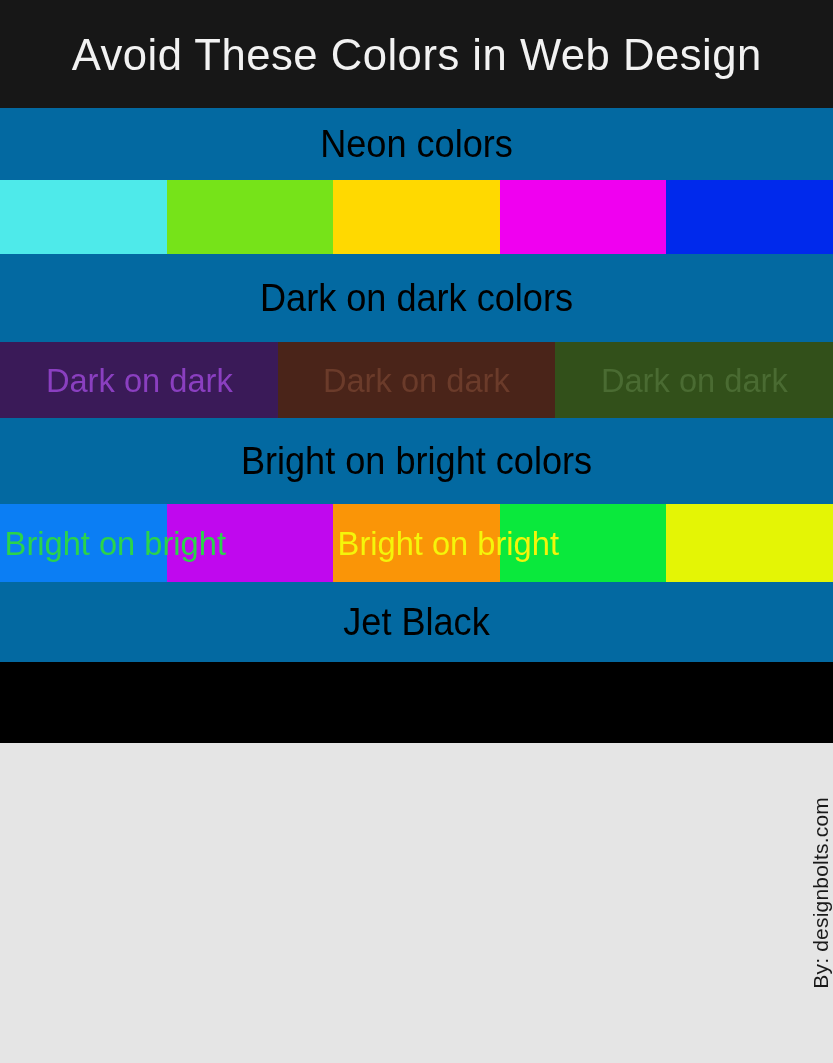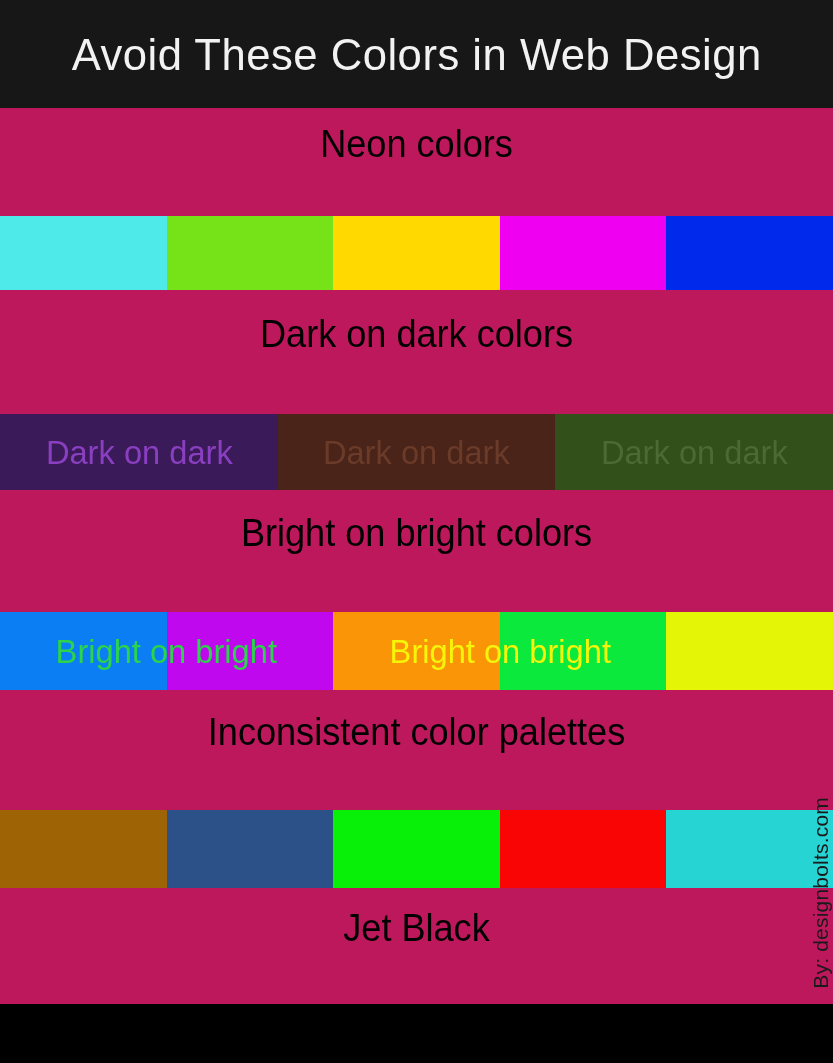--- a/index.html
+++ b/index.html
@@ -40,24 +40,23 @@
     font-weight: 400;
     letter-spacing: 0.5px;
     line-height: 1;
     white-space: nowrap;
     transform: scaleX(0.97);
   }
 
   
   .section {
     flex: 0 0 auto;
-    background: #be185d;
+    background: #0369a1;
     display: flex;
     flex-direction: column;
-    gap: 36px;
   }
   .section-label {
     display: flex;
     align-items: center;
     justify-content: center;
     color: #000000;
     font-size: 38px;
     font-weight: 400;
     line-height: 1;
     white-space: nowrap;
@@ -100,21 +99,21 @@
     font-weight: 400;
     line-height: 1;
     white-space: nowrap;
     transform: scaleX(0.96);
     pointer-events: none;
   }
   .pair-cell {
     flex: 2 1 0;
     display: flex;
     align-items: center;
-    justify-content: center;
+    justify-content: flex-start;
     position: relative;
   }
   .pair-half {
     position: absolute;
     top: 0;
     bottom: 0;
     width: 50%;
   }
   .pair-half.left  { left: 0; }
   .pair-half.right { right: 0; }
@@ -186,30 +185,20 @@
       </div>
       <div class="pair-cell">
         <div class="pair-half left" style="background-color: rgb(250, 149, 7);"></div>
         <div class="pair-half right" style="background-color: rgb(10, 233, 60);"></div>
         <span class="overlay-text" style="color: rgb(245, 245, 10);">Bright on bright</span>
       </div>
       <div class="swatch" style="background-color: rgb(228, 245, 5);"></div>
     </div>
   </div>
 
-  <div class="section sec-incons">
-    <div class="section-label" style="color: rgb(0, 0, 0);">Inconsistent color palettes</div>
-    <div class="swatch-row">
-      <div class="swatch" style="background-color: rgb(157, 99, 4);"></div>
-      <div class="swatch" style="background-color: rgb(44, 81, 136);"></div>
-      <div class="swatch" style="background-color: rgb(8, 240, 8);"></div>
-      <div class="swatch" style="background-color: rgb(250, 5, 5);"></div>
-      <div class="swatch" style="background-color: rgb(39, 212, 212);"></div>
-    </div>
-  </div>
 
   <div class="section sec-jet">
     <div class="section-label" style="color: rgb(0, 0, 0);">Jet Black</div>
     <div class="swatch-row">
       <div class="swatch" style="background-color: rgb(0, 0, 0);"></div>
     </div>
   </div>
 
   <div class="watermark">By: designbolts.com</div>
 

